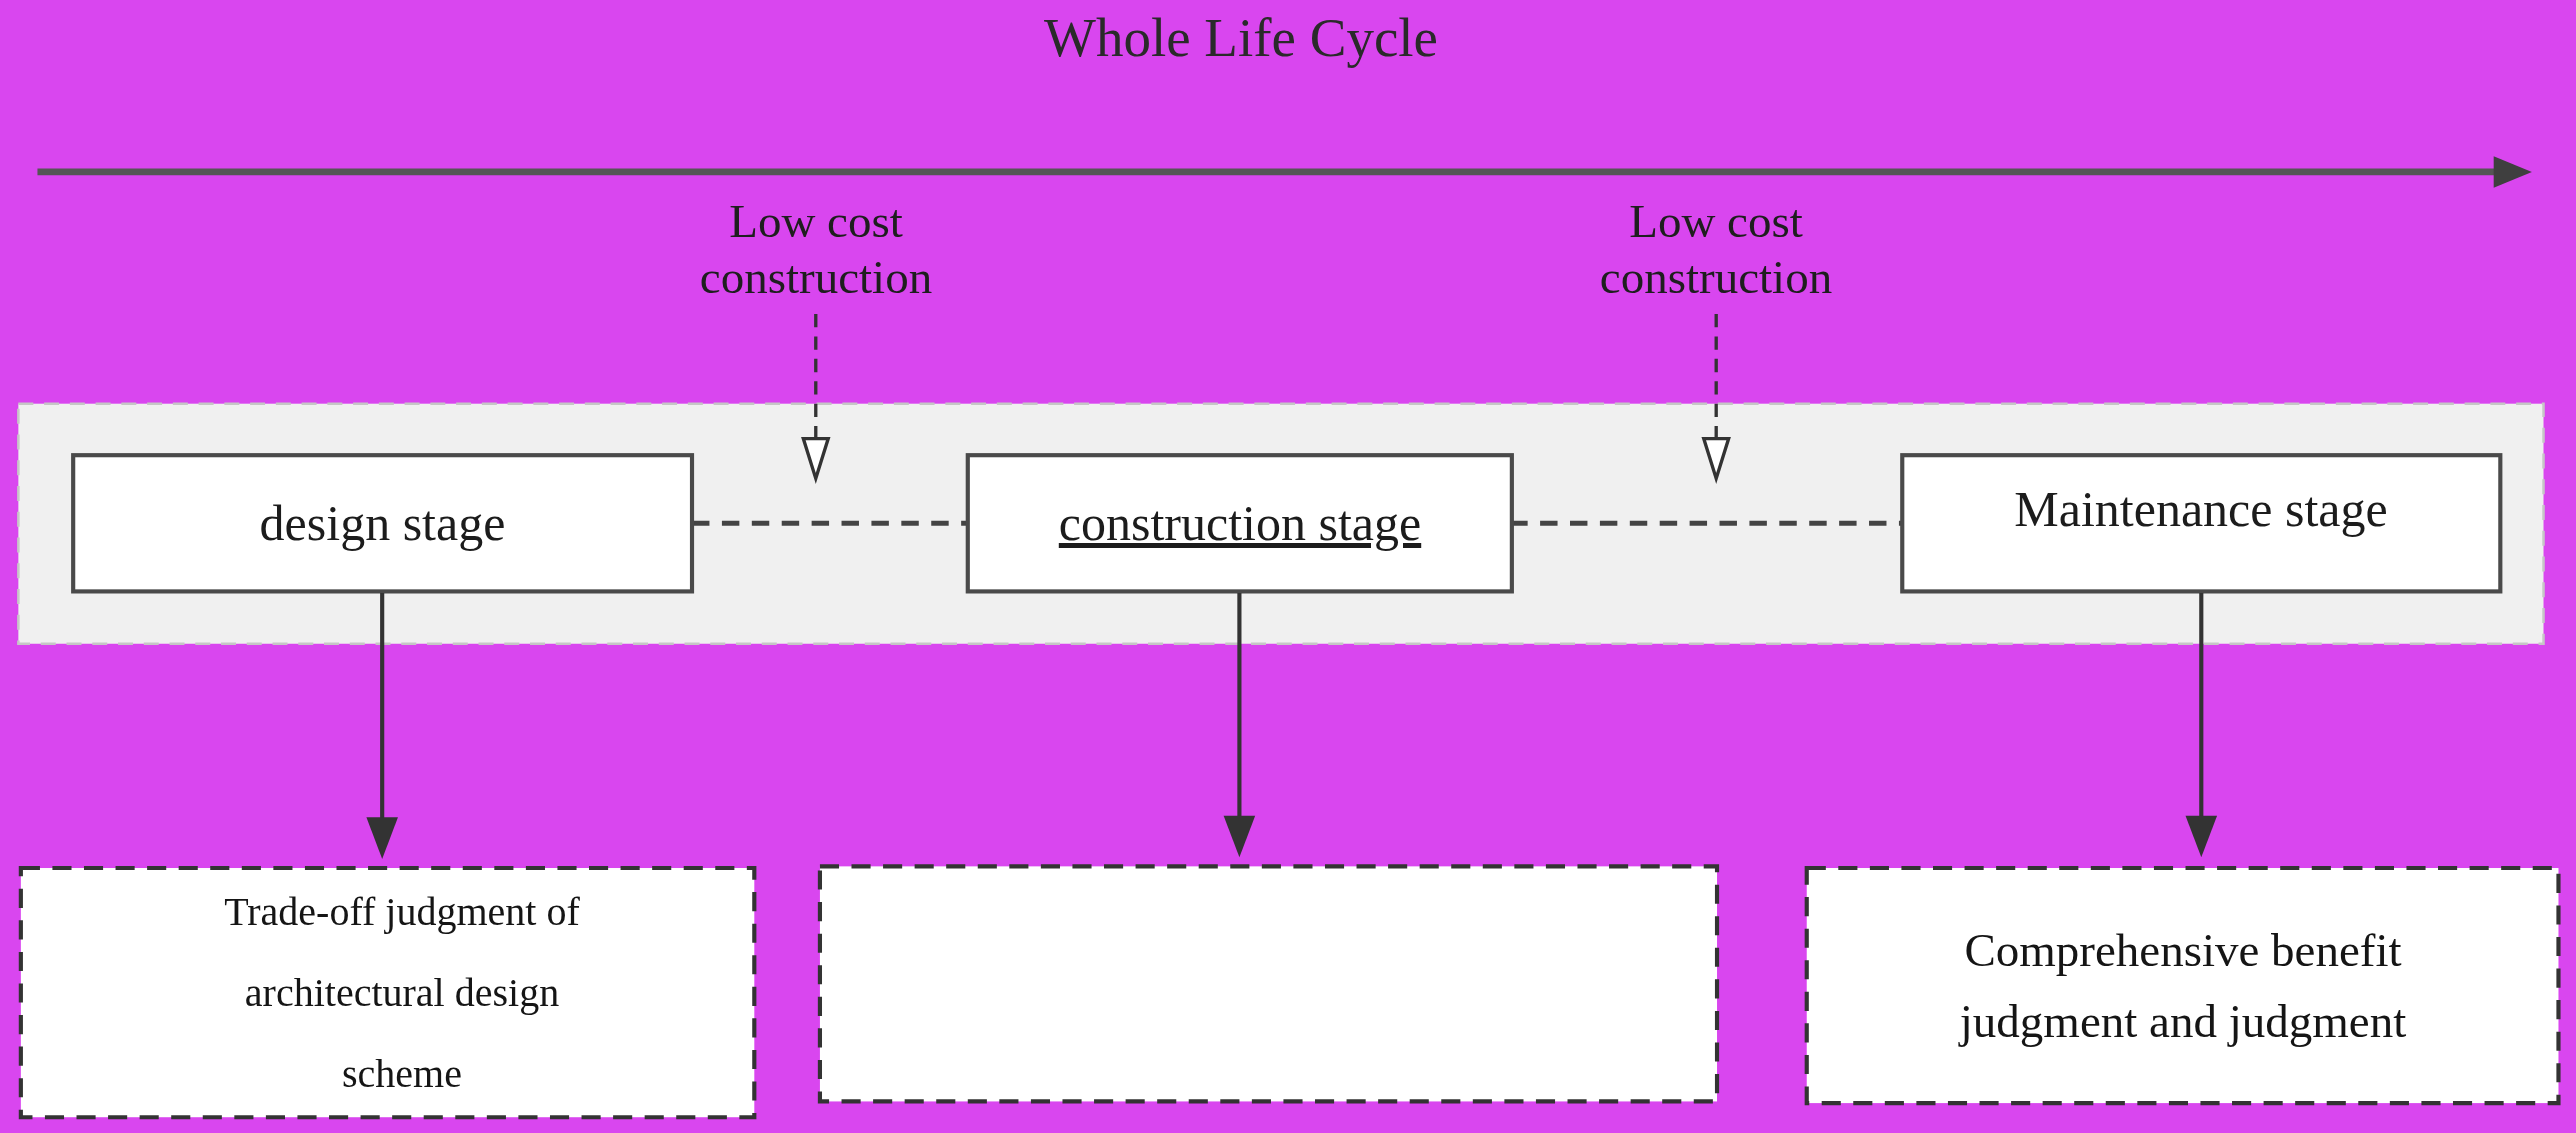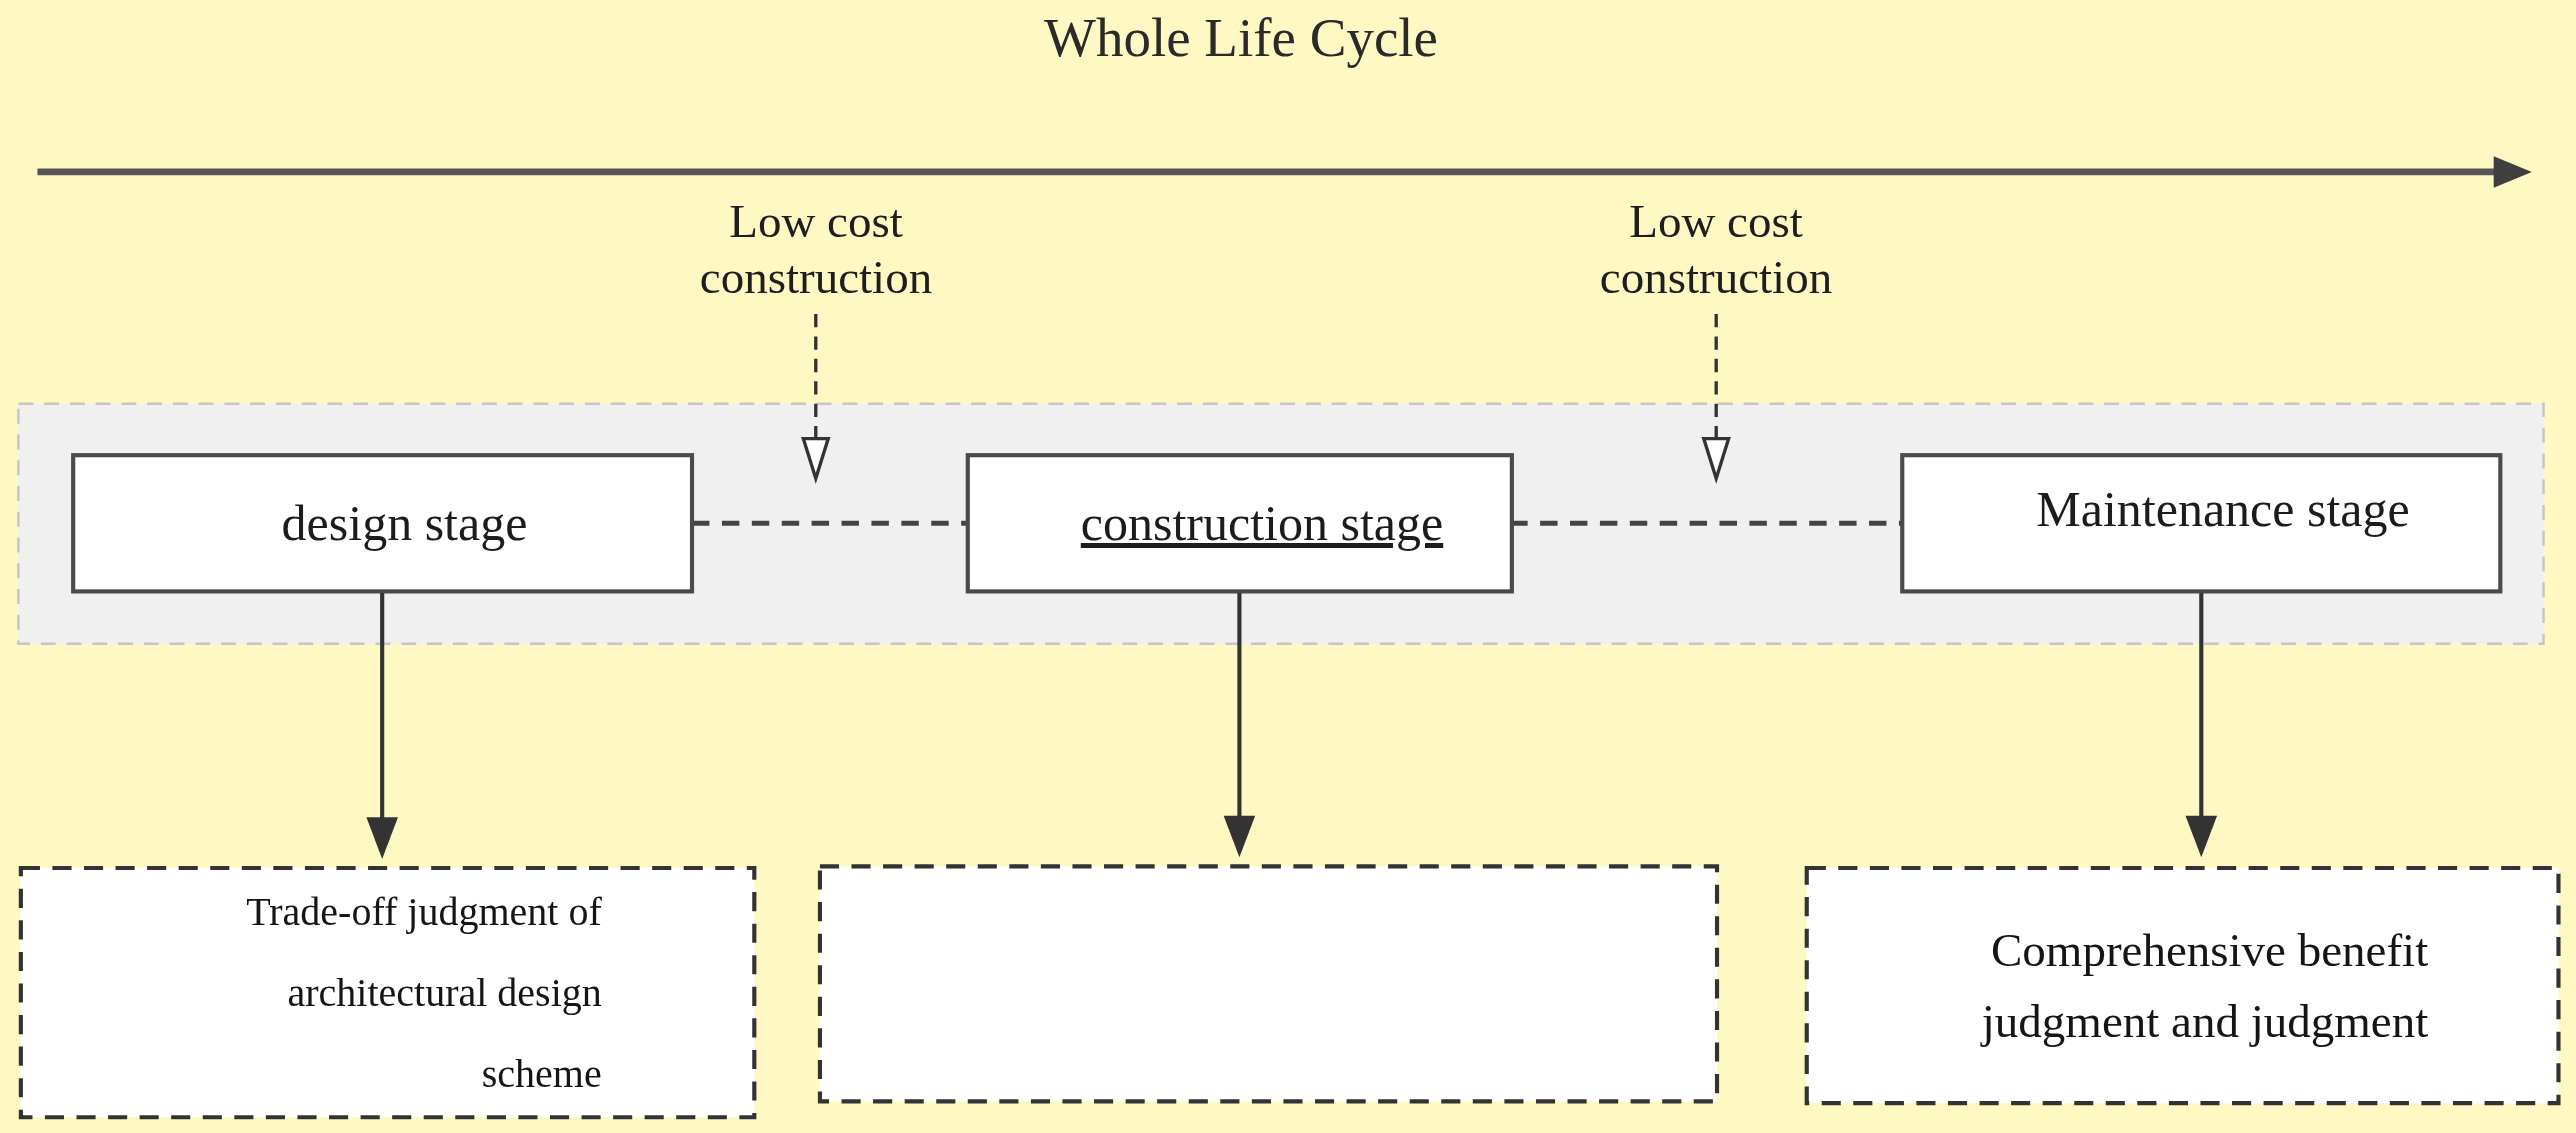--- a/index.html
+++ b/index.html
@@ -1,20 +1,20 @@
 <!DOCTYPE html>
 <html style="font-size:13.3px"><head>
 <meta charset="utf-8">
 <style>
   html, body { margin: 0; padding: 0; background: #ffffff; }
   .canvas {
     position: relative;
     width: 2576px;
     height: 1133px;
-    background: #fef9c3;
+    background: #d946ef;
     font-family: "Liberation Serif", "DejaVu Serif", serif;
     color: #1e1e1e;
     overflow: hidden;
   }
   .layer {
     position: absolute;
     left: 0; top: 0;
   }
   .txt {
     position: absolute;
@@ -36,23 +36,22 @@
     line-height: 56px;
     color: #1e1e1e;
   }
   .annotation.a1 { left: 816px; }
   .annotation.a2 { left: 1716px; }
   .cellText {
     position: absolute;
     display: flex;
     align-items: center;
     justify-content: center;
-    text-align: right;
+    text-align: center;
     white-space: pre-line;
-    margin-left: 22px;
   }
   .stageLabel { font-size: 50px; color: #1c1c1c; }
   .stage1 { left: 73px;   top: 455px; width: 619px; height: 136px; }
   .stage2 { left: 968px; top: 455px; width: 544px; height: 136px; text-decoration: underline; }
   .stage3 { left: 1902px; top: 441px; width: 598px; height: 136px; }
   .outcome1 { left: 35px;   top: 868px; width: 734px;  height: 249px; font-size: 40px; line-height: 81px; color: #151515; }
   .outcome2 { left: 820px;  top: 866px; width: 897px; height: 235px; font-size: 58px; line-height: 81px; color: #151515; }
   .outcome3 { left: 1807px; top: 868px; width: 752px;  height: 235px; font-size: 47px; line-height: 71px; color: #151515; }
 </style>
 </head>

